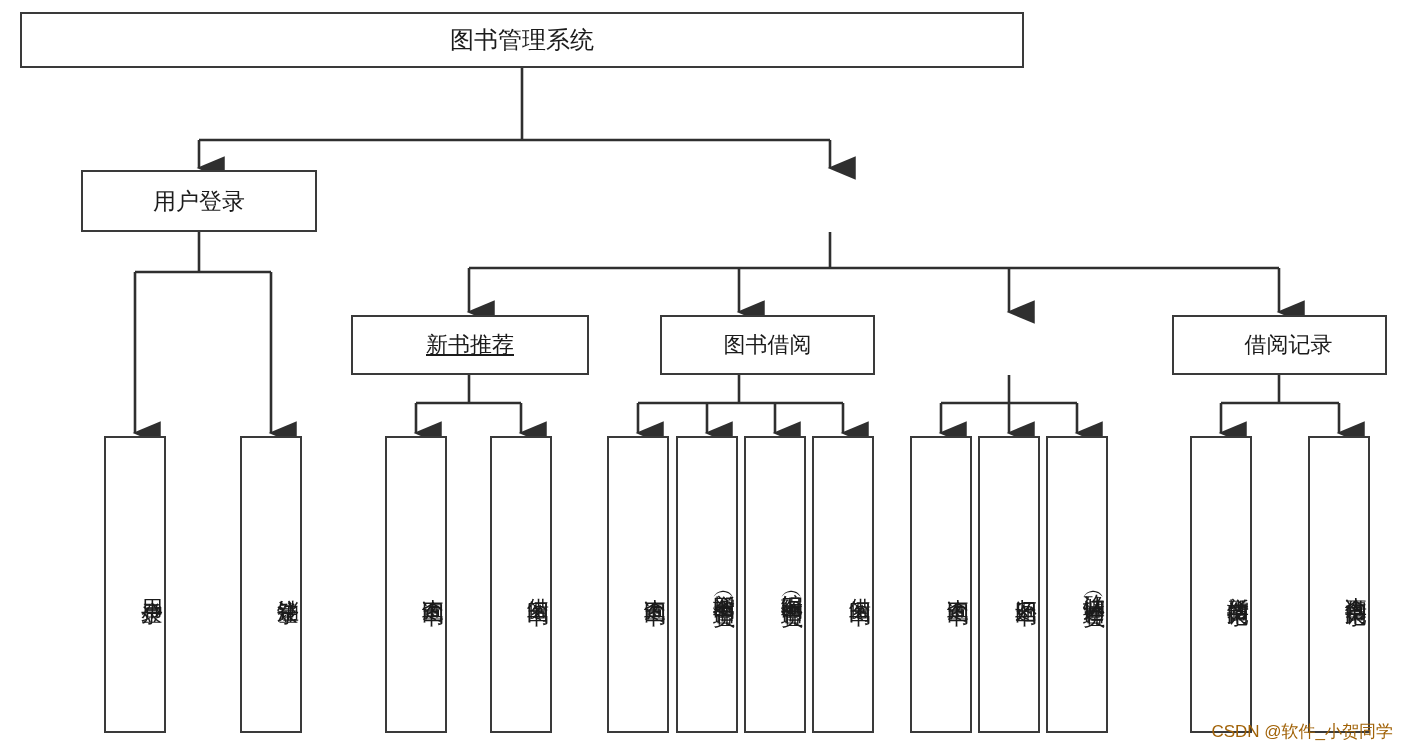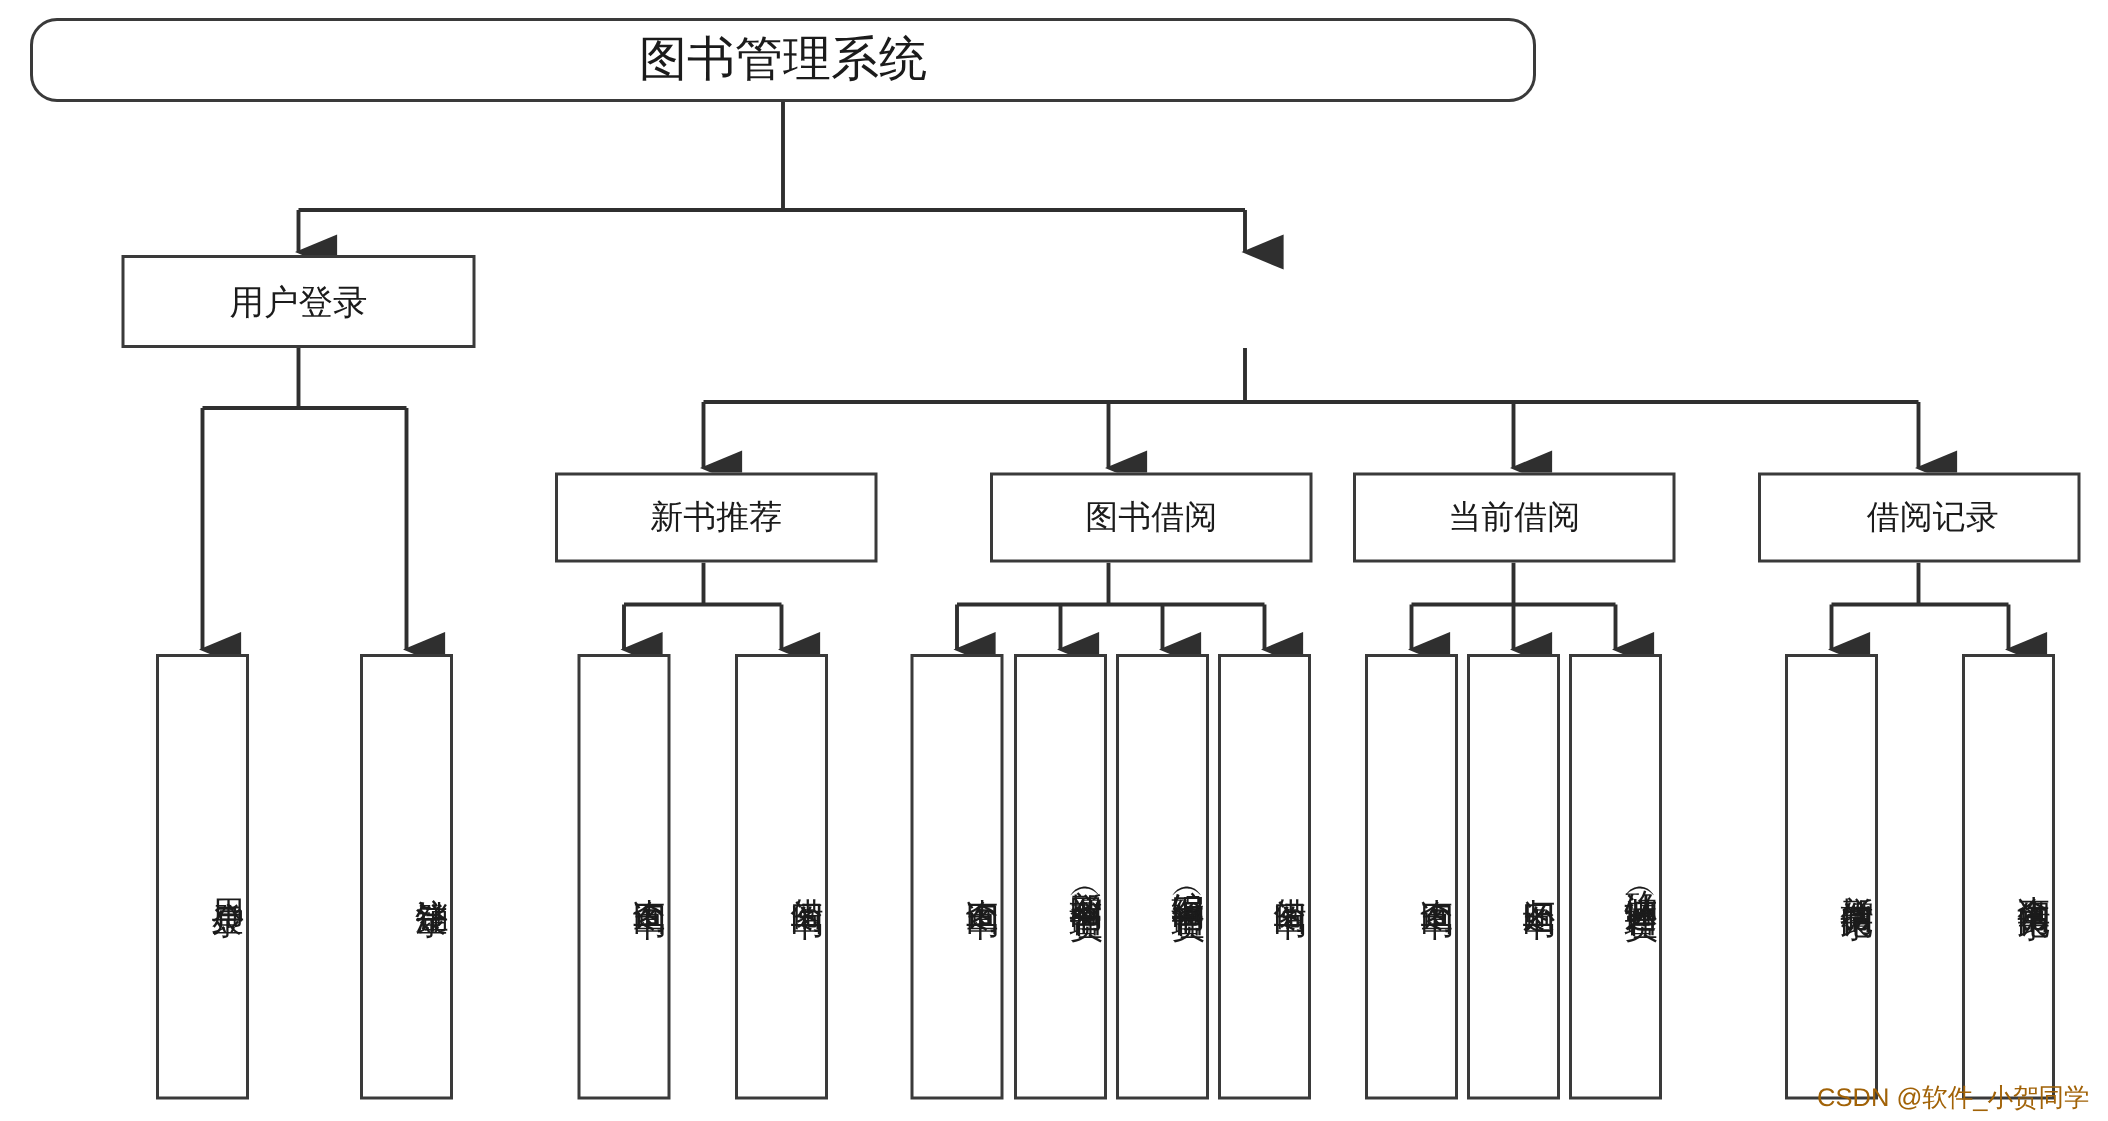--- a/index.html
+++ b/index.html
@@ -29,22 +29,21 @@
     box-sizing: border-box;
     background: #ffffff;
     border: 2px solid #3a3a3a;
     display: flex;
     align-items: center;
     justify-content: center;
     color: #1b1b1b;
     line-height: 1.05;
   }
   .node.root {
-    font-size: 32px;
-    border-radius: 18px;
+    font-size: 24px;
   }
   .node.level1 {
     font-size: 23px;
   }
   .node.level2 {
     font-size: 22px;
   }
   .node.leaf {
     font-size: 22px;
     writing-mode: vertical-rl;
@@ -127,28 +126,25 @@
   </svg>
 
   <div class="node root" style="left:20px; top:12px; width:1004px; height:56px;">
     <span class="node-label">图书管理系统</span>
   </div>
 
   <div class="node level1" style="left:81px; top:170px; width:236px; height:62px;">
     <span class="node-label">用户登录</span>
   </div>
 
-  <div class="node level2" style="left:370px; top:315px; width:215px; height:60px;">
+  <div class="node level2" style="left:351px; top:315px; width:238px; height:60px;text-decoration:underline;">
     <span class="node-label">新书推荐</span>
   </div>
   <div class="node level2" style="left:632px; top:315px; width:215px; height:60px;margin-left:28px;">
     <span class="node-label">图书借阅</span>
-  </div>
-  <div class="node level2" style="left:902px; top:315px; width:215px; height:60px;">
-    <span class="node-label">当前借阅</span>
   </div>
   <div class="node level2" style="left:1172px; top:315px; width:215px; height:60px;padding-left:18px;">
     <span class="node-label">借阅记录</span>
   </div>
 
   <div class="node leaf" style="left:104px; top:436px; width:62px; height:297px;">
     <span class="node-label">用户登录</span>
   </div>
   <div class="node leaf" style="left:240px; top:436px; width:62px; height:297px;">
     <span class="node-label">注销登录</span>

